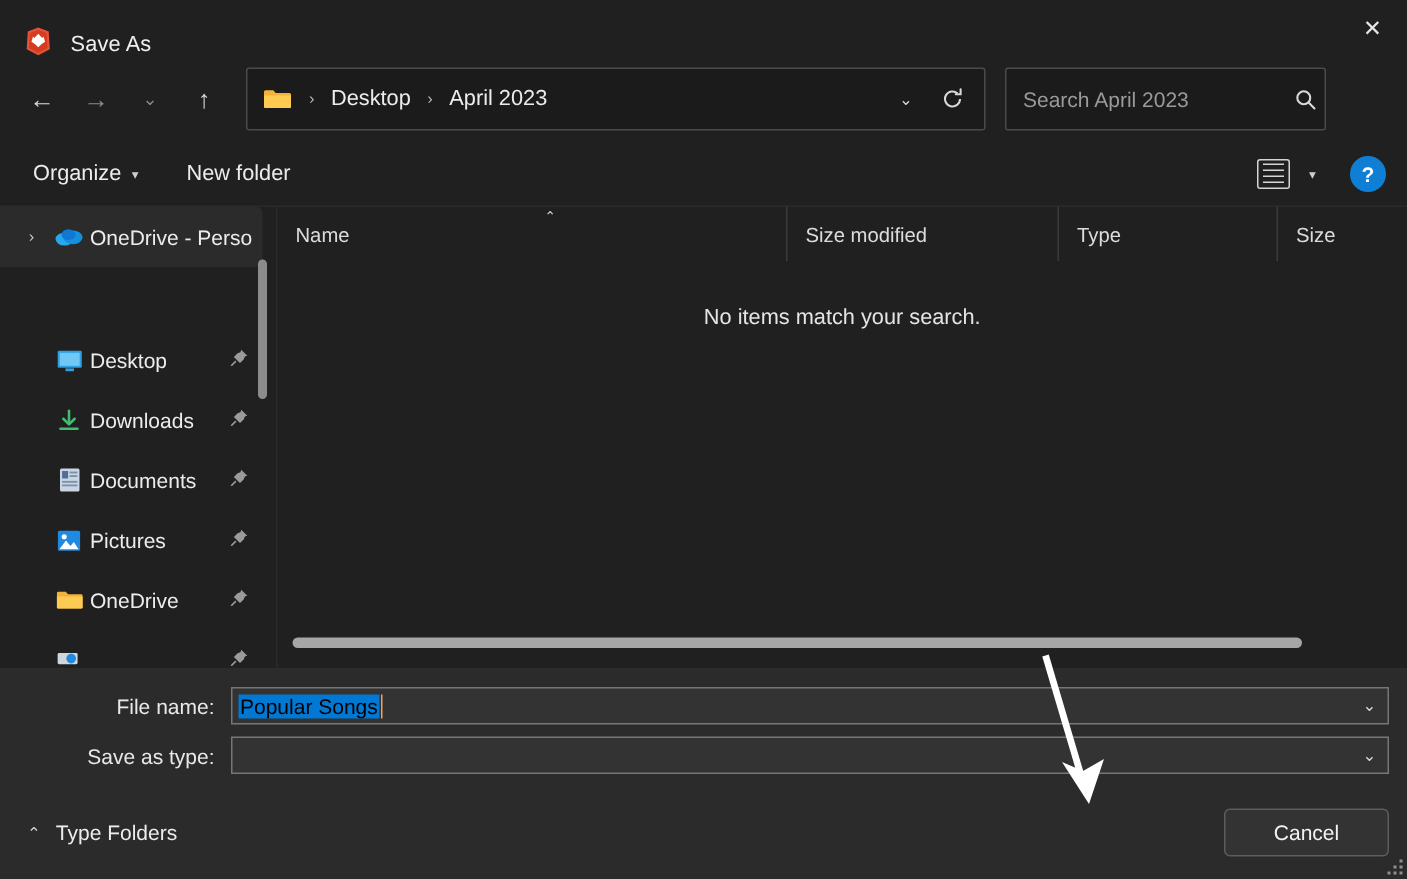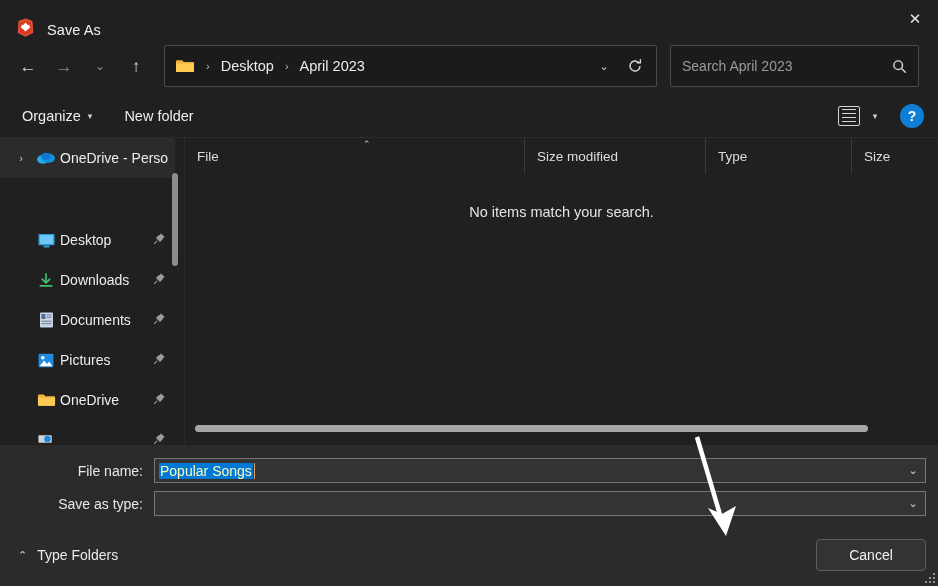--- a/index.html
+++ b/index.html
@@ -72,21 +72,21 @@
   .addr-chevron {
     width: 28px; height: 34px; display: flex; align-items: center;
     justify-content: center; color: #cfcfcf; font-size: 11px;
   }
   .addr-refresh {
     width: 34px; height: 34px; display: flex; align-items: center;
     justify-content: center; color: #d8d8d8;
   }
 
   .searchbox {
-    width: 249px; height: 42px; margin-left: 13px;
+    width: 214px; height: 42px; margin-left: 13px;
     border: 1px solid #4a4a4a; border-radius: 2px;
     background: #1b1b1b;
     display: flex; align-items: center;
     padding: 0 6px 0 11px;
   }
   .searchbox input {
     flex: 1 1 auto; background: transparent; border: none; outline: none;
     color: #e6e6e6; font-size: 14px; font-family: "Liberation Sans", sans-serif;
   }
   .searchbox input::placeholder { color: #9a9a9a; }
@@ -203,21 +203,21 @@
     padding-right: 11px; font-size: 14px; color: #e8e8e8;
   }
   .combo {
     flex: 1 1 auto; height: 25px;
     border: 1px solid #767676; background: #333333;
     display: flex; align-items: center;
     padding: 0 0 0 4px; position: relative;
   }
   .combo .value { font-size: 14px; color: #e9e9e9; white-space: nowrap; }
   .combo .value.selected-text {
-    background: #0078d4; color: #fef9c3; padding: 0 1px;
+    background: #0078d4; color: #000000; padding: 0 1px;
   }
   .caret-cursor {
     width: 1px; height: 16px; background: #f0a060; margin-left: 1px;
   }
   .combo-arrow {
     position: absolute; right: 0; top: 0; width: 24px; height: 23px;
     display: flex; align-items: center; justify-content: center;
     color: #d6d6d6; font-size: 11px;
   }
 
@@ -459,21 +459,21 @@
       </div>
 
       <div class="side-scroll-track">
         <div class="side-scroll-thumb"></div>
       </div>
     </div>
 
     <div class="filelist">
       <div class="col-headers">
         <div class="col col-name">
-          <span>File</span>
+          <span>Name</span>
           <span class="sort-caret">⌃</span>
         </div>
         <div class="col col-date">
           <span>Size modified</span>
         </div>
         <div class="col col-type">
           <span>Type</span>
         </div>
         <div class="col col-size">
           <span>Size</span>

